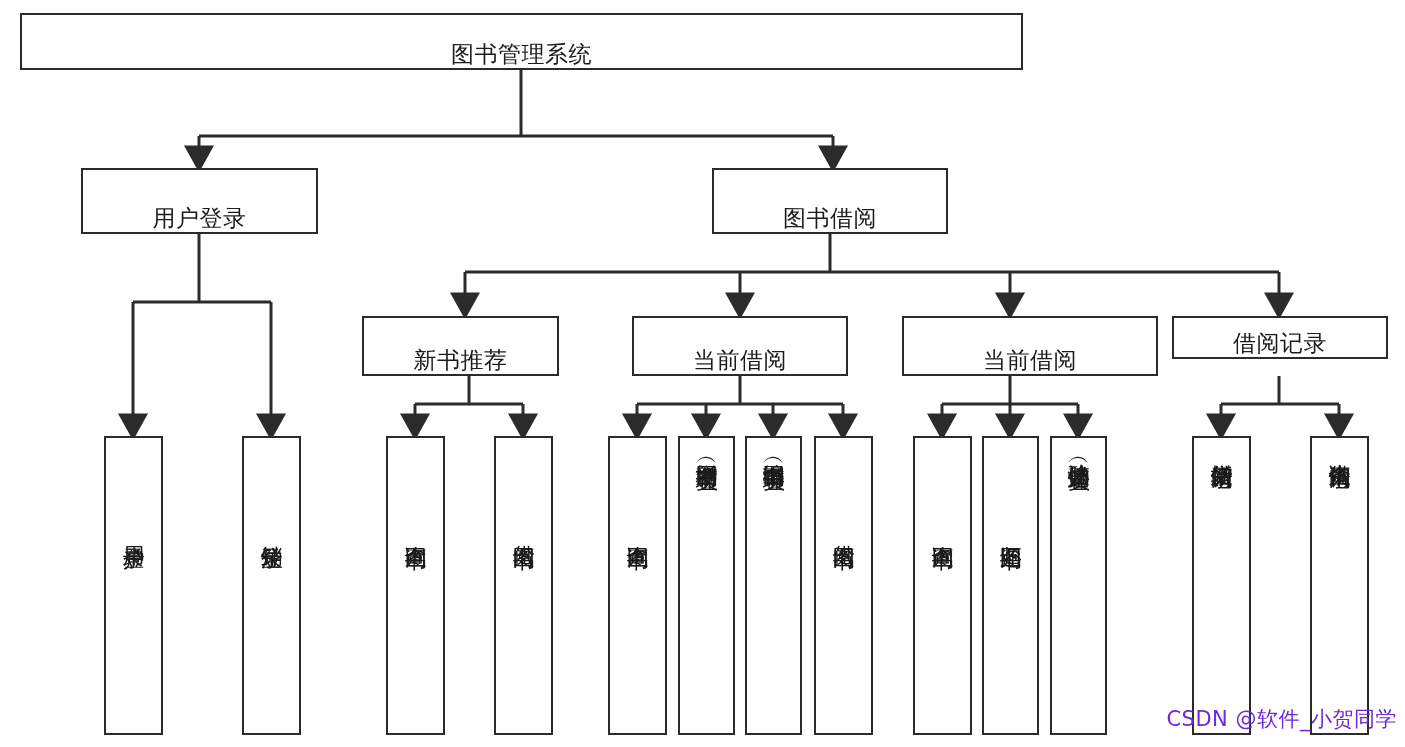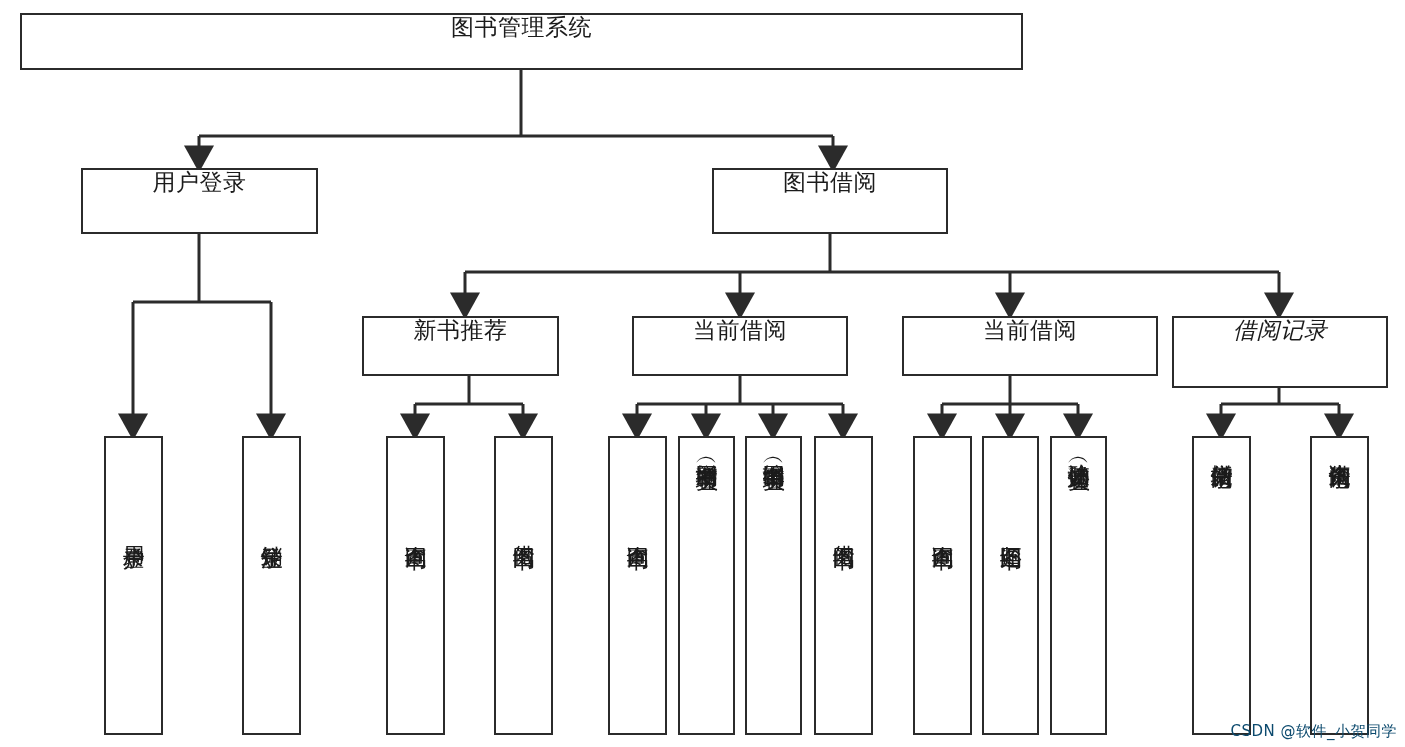--- a/index.html
+++ b/index.html
@@ -25,21 +25,21 @@
     width: 1405px;
     height: 747px;
     pointer-events: none;
   }
   .node {
     position: absolute;
     box-sizing: border-box;
     background: #ffffff;
     border: 2.5px solid #2b2b2b;
     display: flex;
-    align-items: flex-start;
+    align-items: flex-end;
     justify-content: center;
     z-index: 2;
   }
   .node .label {
     color: #1b1b1b;
     font-size: 23px;
     line-height: 1.12;
     letter-spacing: 0.5px;
     white-space: nowrap;
     text-align: center;
@@ -63,23 +63,23 @@
   }
   .node.leaf.mid .label {
     margin-top: 88px;
   }
   .node.leaf.tall .label {
     margin-top: 6px;
   }
   .watermark {
     position: absolute;
     right: 8px;
-    bottom: 6px;
-    font-size: 15px;
-    color: #0c4a6e;
+    bottom: 14px;
+    font-size: 21px;
+    color: #6d28d9;
     letter-spacing: 0.5px;
     white-space: nowrap;
     z-index: 5;
   }
 </style>
 </head>
 <body>
 
 <div id="canvas">
 
@@ -146,21 +146,21 @@
 
   <div class="node level3" style="left:362px; top:316px; width:197px; height:60px;">
     <span class="label">新书推荐</span>
   </div>
   <div class="node level3" style="left:632px; top:316px; width:216px; height:60px;">
     <span class="label">当前借阅</span>
   </div>
   <div class="node level3" style="left:902px; top:316px; width:256px; height:60px;">
     <span class="label">当前借阅</span>
   </div>
-  <div class="node level3" style="left:1172px; top:316px; width:216px; height:72px;font-style:italic;">
+  <div class="node level3" style="left:1172px; top:316px; width:216px; height:43px;">
     <span class="label">借阅记录</span>
   </div>
 
   <div class="node leaf mid" style="left:104px; top:436px; width:59px; height:299px;">
     <span class="label">用户登录</span>
   </div>
   <div class="node leaf mid" style="left:242px; top:436px; width:59px; height:299px;">
     <span class="label">注销登录</span>
   </div>
 

